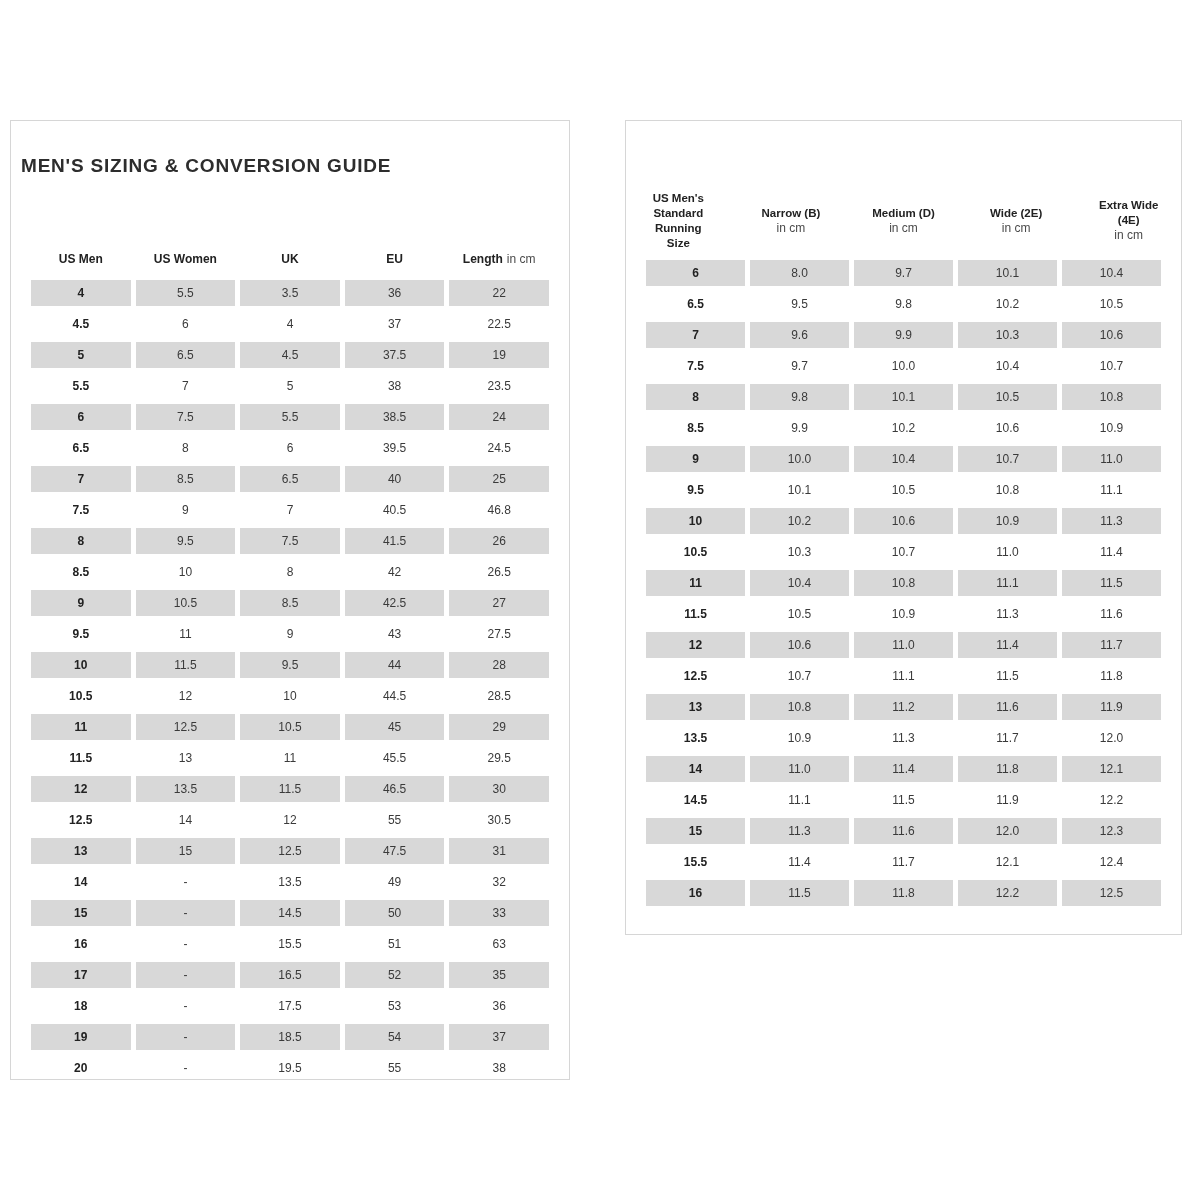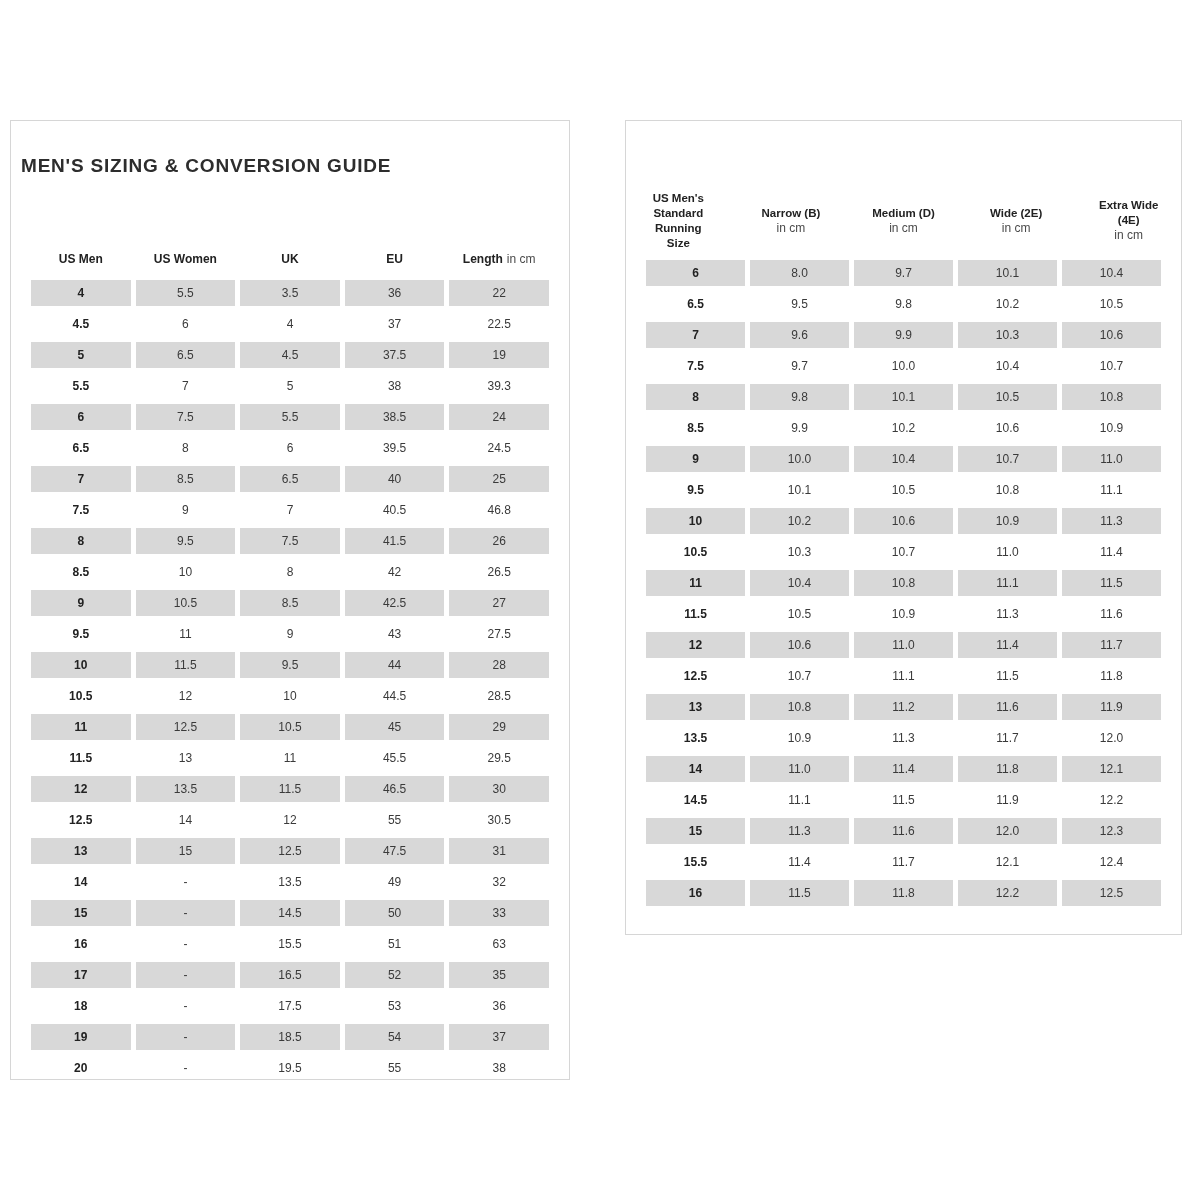--- a/index.html
+++ b/index.html
@@ -138,21 +138,21 @@
           <div class="cell">6.5</div>
           <div class="cell">4.5</div>
           <div class="cell">37.5</div>
           <div class="cell">19</div>
         </div>
         <div class="row">
           <div class="cell first">5.5</div>
           <div class="cell">7</div>
           <div class="cell">5</div>
           <div class="cell">38</div>
-          <div class="cell">39.3</div>
+          <div class="cell">23.5</div>
         </div>
         <div class="row shaded">
           <div class="cell first">6</div>
           <div class="cell">7.5</div>
           <div class="cell">5.5</div>
           <div class="cell">38.5</div>
           <div class="cell">24</div>
         </div>
         <div class="row">
           <div class="cell first">6.5</div>

